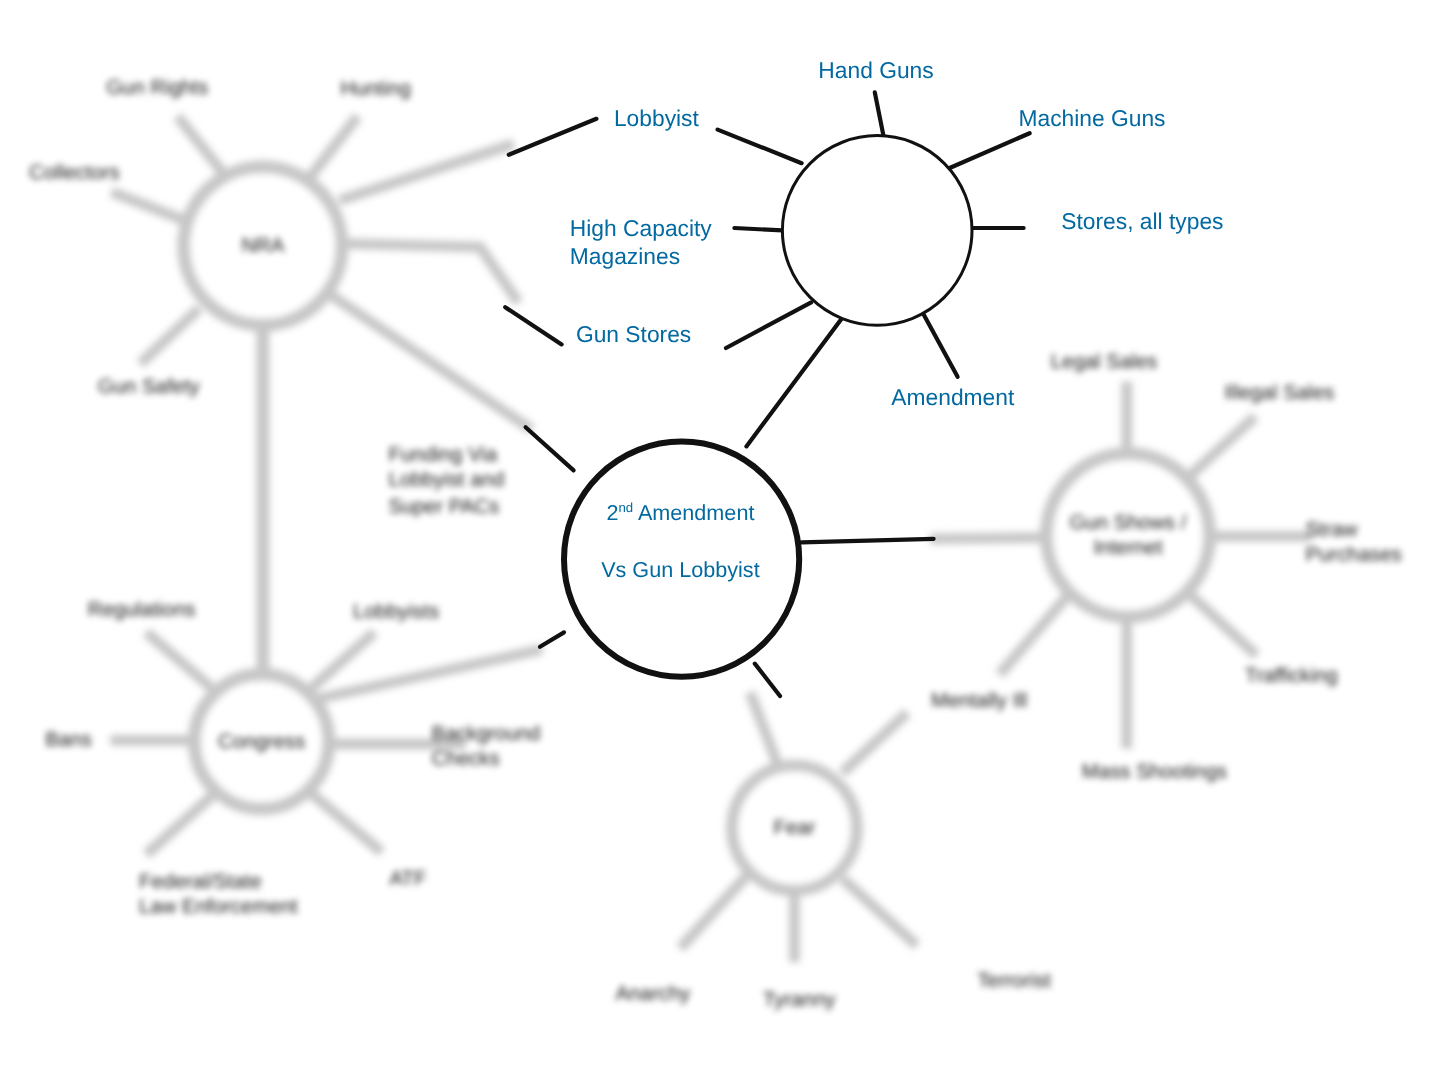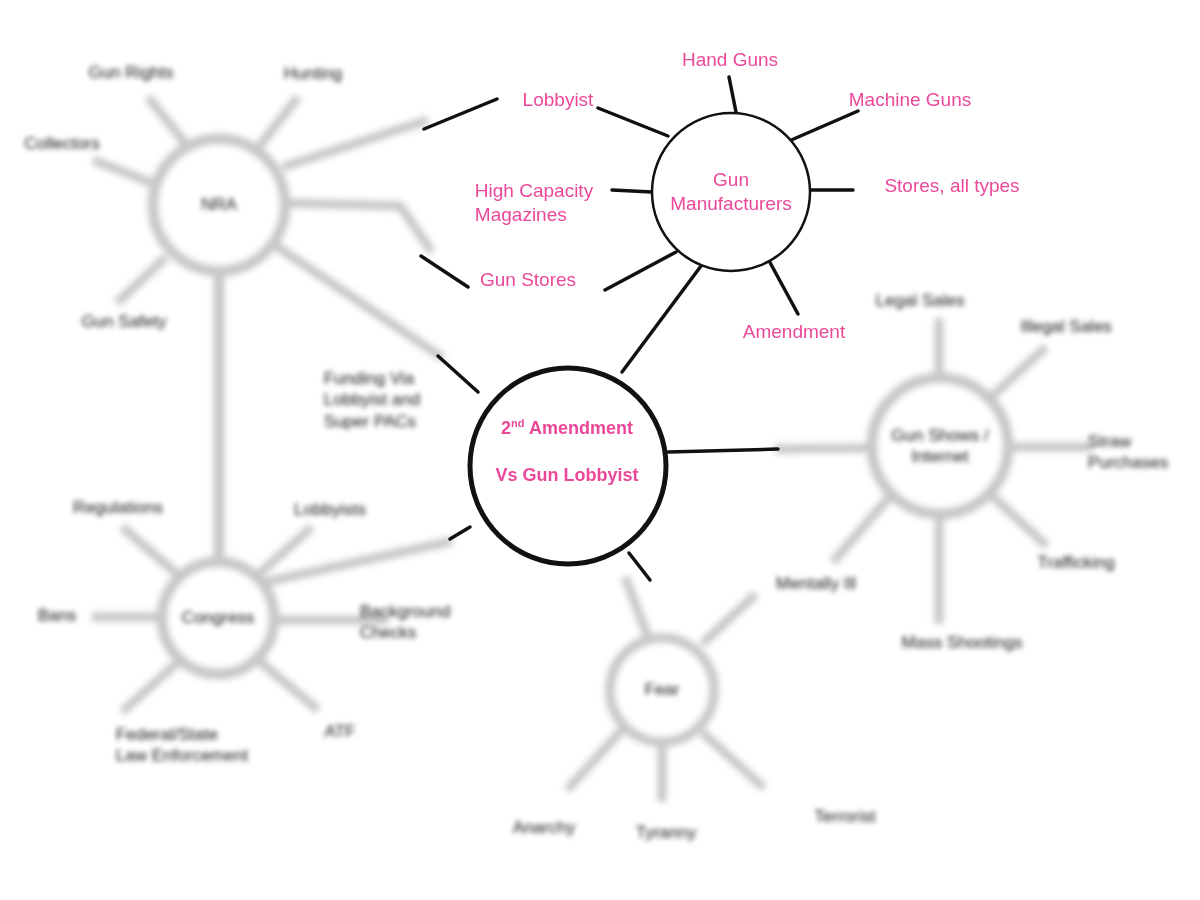--- a/index.html
+++ b/index.html
@@ -4,26 +4,26 @@
 <style>
   html,body{margin:0;padding:0;background:#fff;}
   #stage{
     position:relative;width:1200px;height:900px;background:#ffffff;
     overflow:hidden;font-family:"Liberation Sans", sans-serif;
   }
   #wires{position:absolute;left:0;top:0;}
   .lbl{
     position:absolute;transform:translate(-50%,-50%);
     white-space:pre-line;text-align:center;line-height:1.25;
-    color:#ec4899;
+    color:#0369a1;
   }
   .sharp{font-size:19px;}
   .blurred{font-size:17px;color:#161616;filter:blur(2.6px);}
   .alignleft{text-align:left;}
-  .center-label{font-size:18px;font-weight:bold;line-height:1.3;}
+  .center-label{font-size:18px;font-weight:normal;line-height:1.3;}
   .center-label sup{font-size:11px;}
 </style>
 </head>
 <body>
 
 <div id="stage">
 
   <svg id="wires" width="1200" height="900" viewBox="0 0 1200 900">
     <defs>
       <filter id="blurFilter" x="-20%" y="-20%" width="140%" height="140%">
@@ -89,30 +89,28 @@
 
     <circle cx="568" cy="466" r="98" fill="#ffffff" stroke="#111111" stroke-width="5"></circle>
     <circle cx="731" cy="192" r="79" fill="#ffffff" stroke="#111111" stroke-width="2.5"></circle>
   </svg>
 
   <div class="lbl sharp center-label" style="left:567px;top:452px;">
     <div><span>2</span><sup>nd</sup><span> Amendment</span></div>
     <div>Vs Gun Lobbyist</div>
   </div>
 
-  <div class="lbl sharp" style="left:731px;top:192px;">Gun
-Manufacturers</div>
   <div class="lbl sharp" style="left:730px;top:60px;">Hand Guns</div>
   <div class="lbl sharp" style="left:910px;top:100px;">Machine Guns</div>
   <div class="lbl sharp" style="left:952px;top:186px;">Stores, all types</div>
   <div class="lbl sharp" style="left:794px;top:332px;">Amendment</div>
   <div class="lbl sharp" style="left:528px;top:280px;">Gun Stores</div>
   <div class="lbl sharp alignleft" style="left:534px;top:203px;">High Capacity
 Magazines</div>
-  <div class="lbl sharp" style="left:547px;top:100px;margin-left:11px;">Lobbyist</div>
+  <div class="lbl sharp" style="left:547px;top:100px;">Lobbyist</div>
 
   <div class="lbl blurred" style="left:219px;top:205px;">NRA</div>
   <div class="lbl blurred" style="left:131px;top:73px;">Gun Rights</div>
   <div class="lbl blurred" style="left:313px;top:74px;">Hunting</div>
   <div class="lbl blurred" style="left:62px;top:144px;">Collectors</div>
   <div class="lbl blurred" style="left:124px;top:322px;">Gun Safety</div>
   <div class="lbl blurred alignleft" style="left:372px;top:400px;">Funding Via
 Lobbyist and
 Super PACs</div>
 

